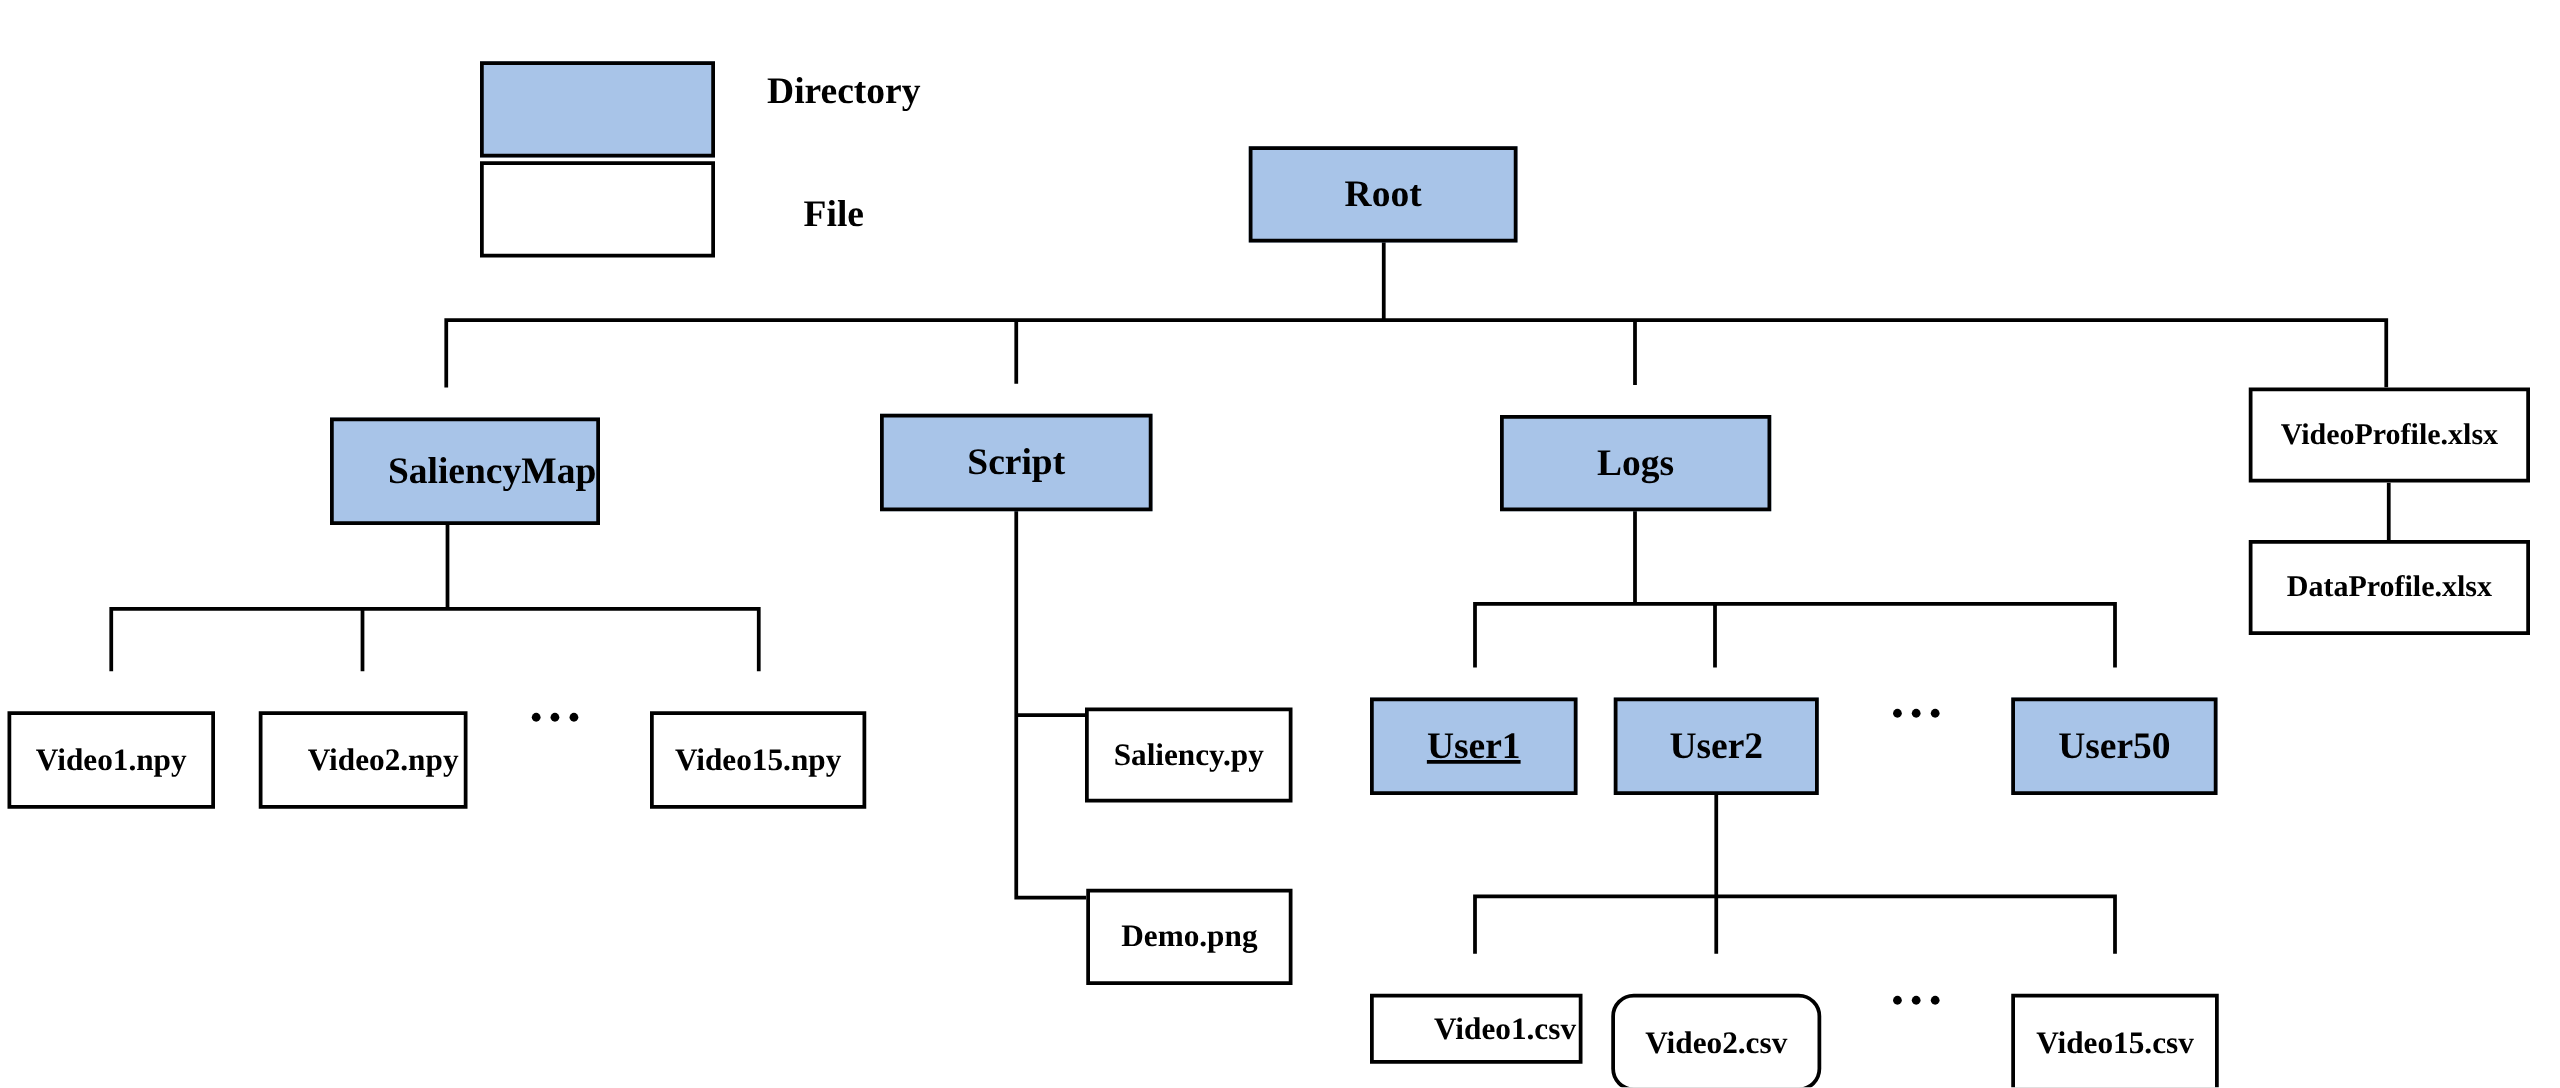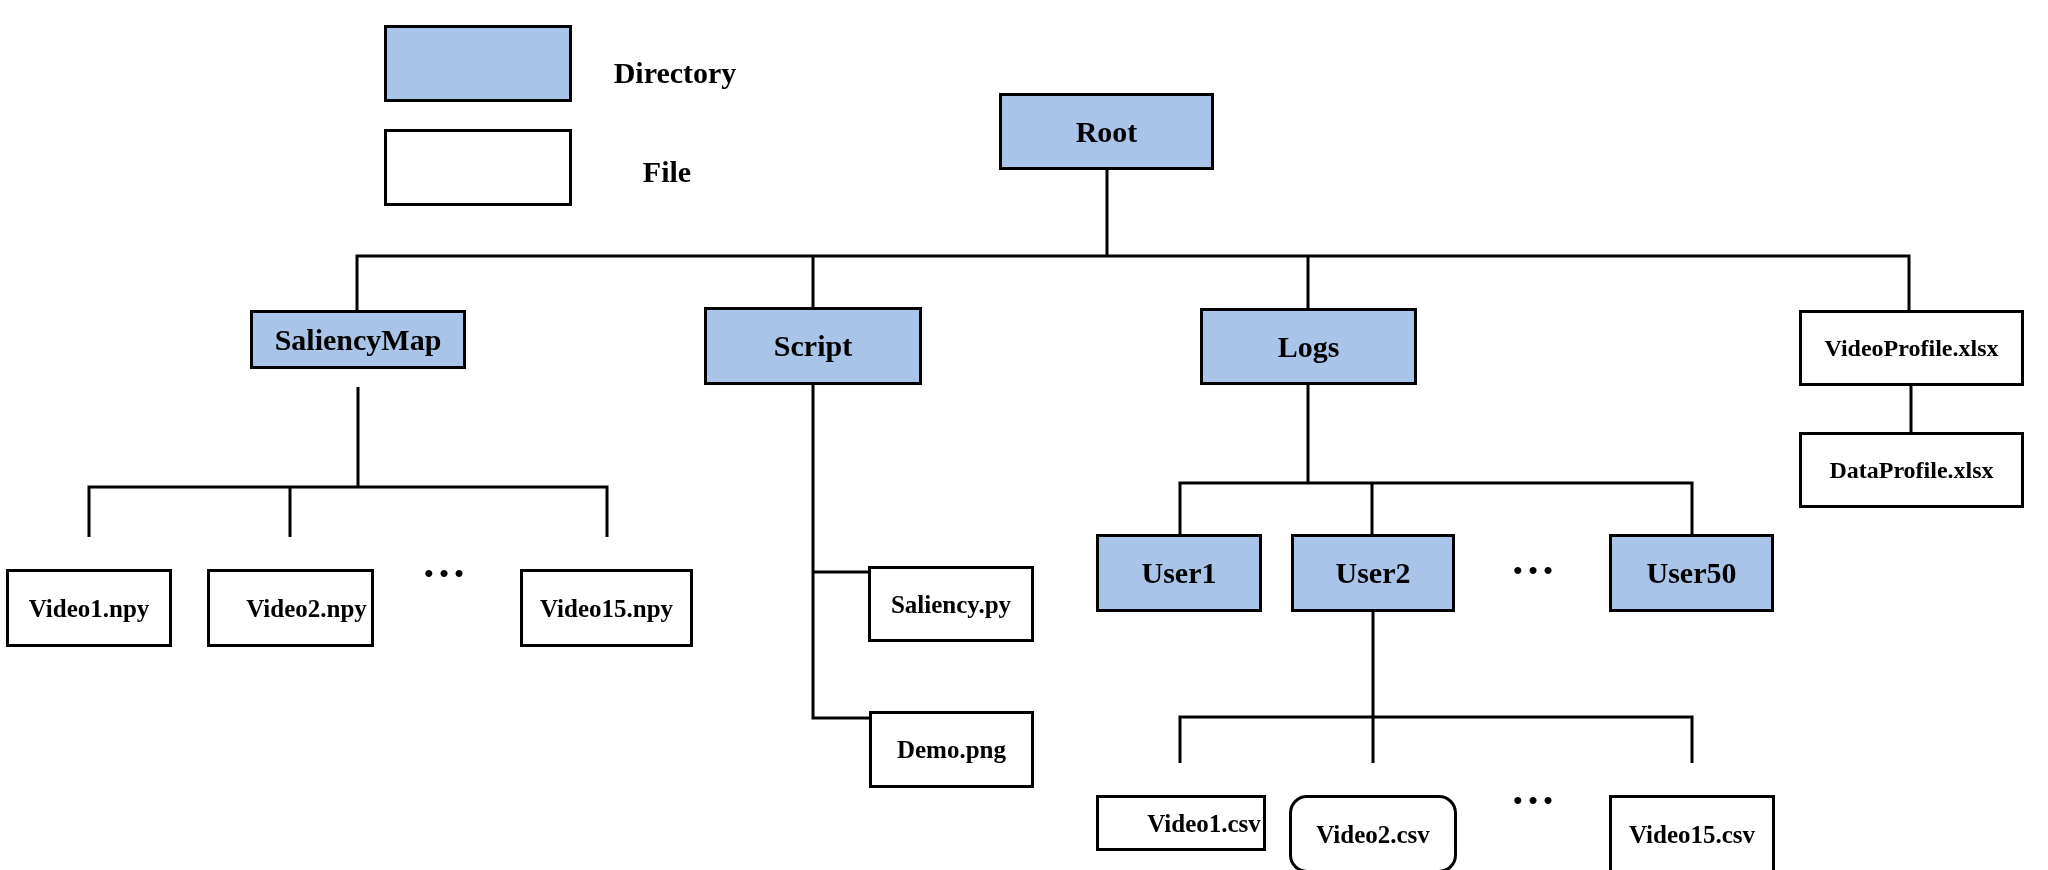--- a/index.html
+++ b/index.html
@@ -27,21 +27,21 @@
     position: absolute;
     box-sizing: border-box;
     border: 3px solid var(--border, #000000);
     display: flex;
     align-items: center;
     justify-content: center;
     text-align: center;
     font-weight: bold;
     line-height: 1;
   }
-  .node.directory { background: var(--directory-fill, #a8c4e8); }
+  .node.directory { background: var(--directory-fill, #a8c4e8); margin-top: 24px; }
   .node.file { background: var(--file-fill, #ffffff); text-align: right; }
   .fs30 { font-size: 30px; }
   .fs25 { font-size: 25px; margin-top: 32px; }
   .fs24 { font-size: 24px; }
   .legend-label {
     position: absolute;
     transform: translate(-50%, -50%);
     font-weight: bold;
     font-size: 30px;
     white-space: nowrap;
@@ -94,21 +94,21 @@
   <div class="node directory" style="left:384px; top:25px; width:188px; height:77px;"></div>
   <div class="legend-label" style="left:675px; top:73px;">Directory</div>
 
   <div class="node file" style="left:384px; top:129px; width:188px; height:77px;"></div>
   <div class="legend-label" style="left:667px; top:172px;">File</div>
 
   <div class="node directory fs30" style="left:999px; top:93px; width:215px; height:77px;">
     <span>Root</span>
   </div>
 
-  <div class="node directory fs30" style="left:250px; top:310px; width:216px; height:59px;">
+  <div class="node directory fs30" style="left:264px; top:310px; width:216px; height:86px;justify-content:flex-end;">
     <span>SaliencyMap</span>
   </div>
 
   <div class="node directory fs30" style="left:704px; top:307px; width:218px; height:78px;">
     <span>Script</span>
   </div>
 
   <div class="node directory fs30" style="left:1200px; top:308px; width:217px; height:77px;">
     <span>Logs</span>
   </div>
@@ -136,21 +136,21 @@
   </div>
 
   <div class="node file fs25" style="left:868px; top:534px; width:166px; height:76px;">
     <span>Saliency.py</span>
   </div>
 
   <div class="node file fs25" style="left:869px; top:679px; width:165px; height:77px;">
     <span>Demo.png</span>
   </div>
 
-  <div class="node directory fs30" style="left:1096px; top:534px; width:166px; height:78px;">
+  <div class="node directory fs30" style="left:1096px; top:534px; width:166px; height:78px;text-decoration:underline;">
     <span>User1</span>
   </div>
 
   <div class="node directory fs30" style="left:1291px; top:534px; width:164px; height:78px;">
     <span>User2</span>
   </div>
 
   <div class="ellipsis" style="left:1533px; top:571px;">•••</div>
 
   <div class="node directory fs30" style="left:1609px; top:534px; width:165px; height:78px;">

